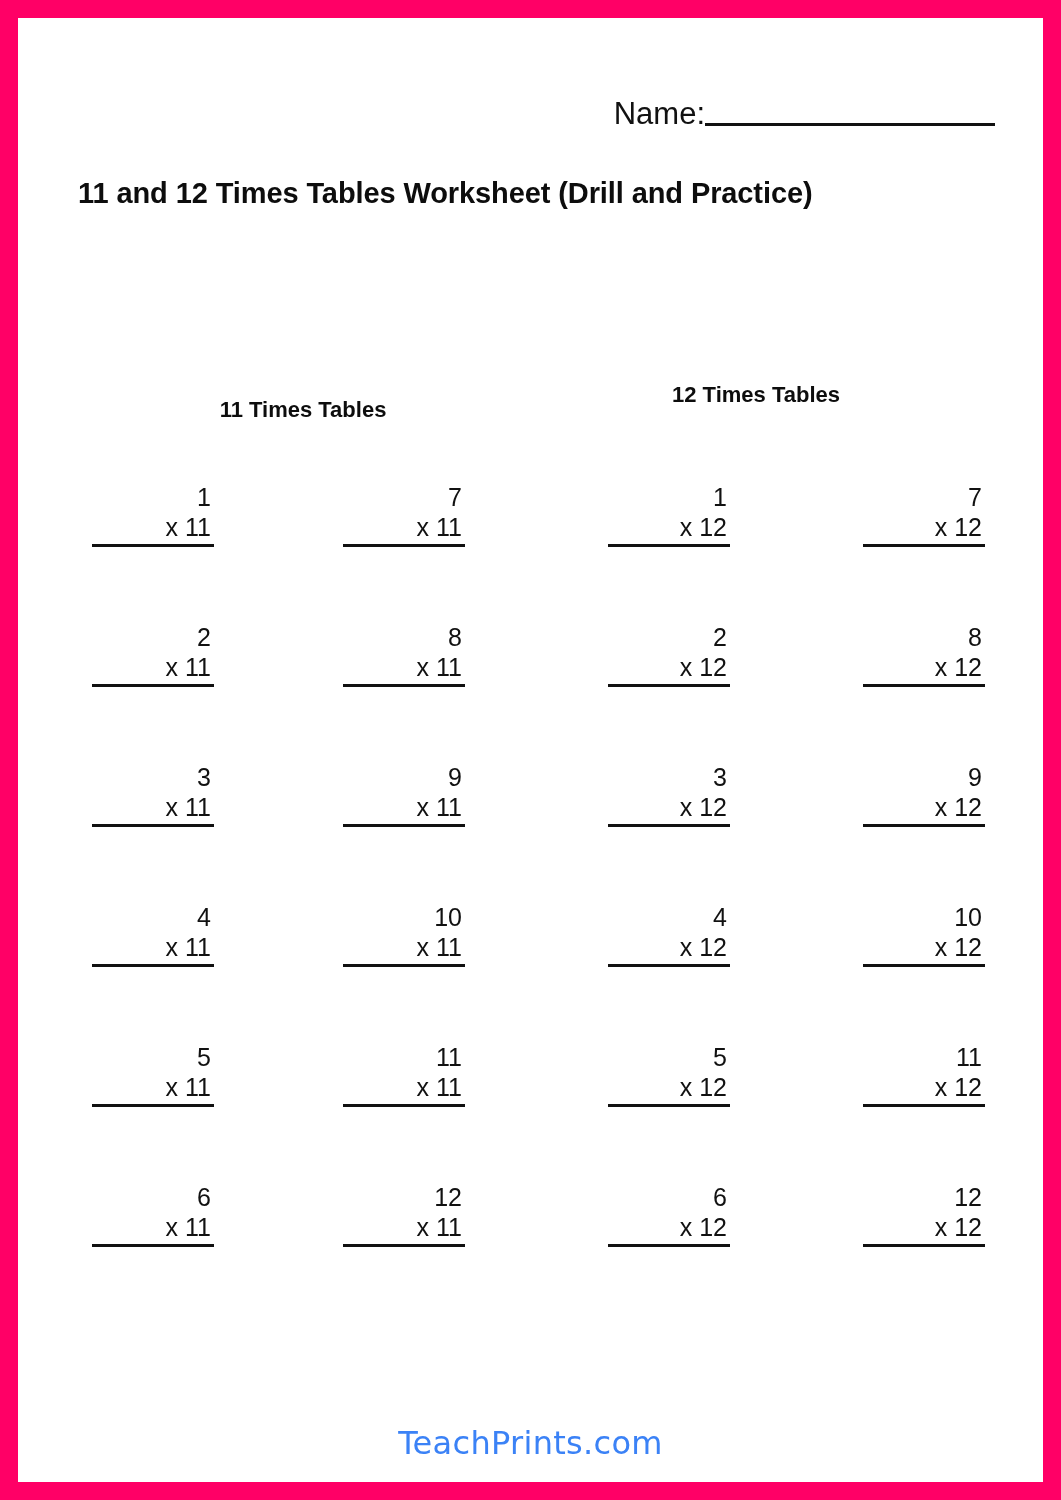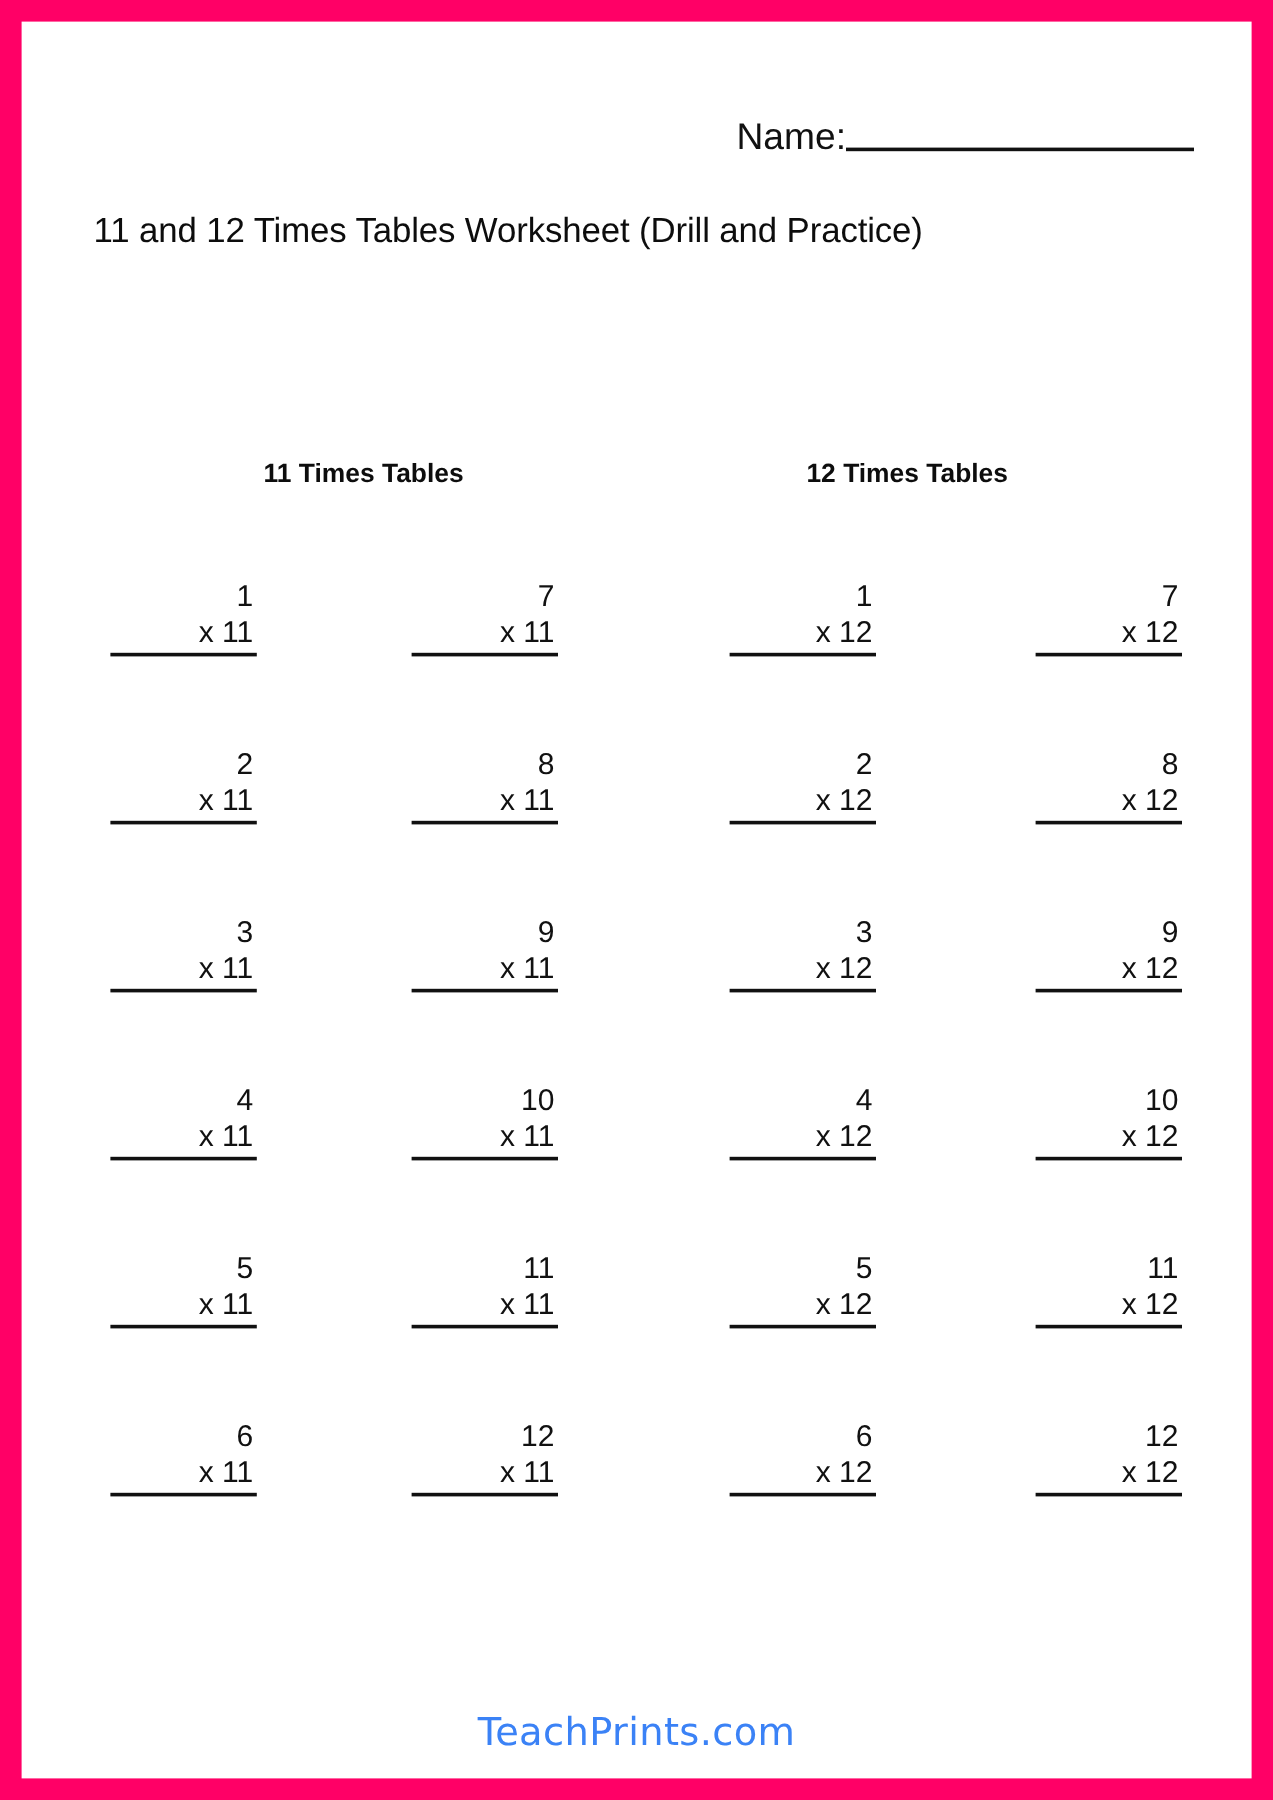--- a/index.html
+++ b/index.html
@@ -56,21 +56,21 @@
     border-bottom: 3px solid #111111;
     margin-bottom: 3px;
   }
 
   
   .title {
     position: absolute;
     left: 60px;
     top: 159px;
     font-size: 29px;
-    font-weight: normal;
+    font-weight: bold;
     color: #0d0d0d;
     letter-spacing: -0.1px;
     white-space: nowrap;
     font-family: "Liberation Sans", sans-serif;
   }
 
   
   .section-headings {
     position: absolute;
     left: 0;
@@ -81,21 +81,21 @@
   .section-heading {
     position: absolute;
     top: 0;
     font-size: 22px;
     font-weight: bold;
     color: #0d0d0d;
     white-space: nowrap;
     transform: translateX(-50%);
     font-family: "Liberation Sans", sans-serif;
   }
-  .section-heading.s0 { left: 285px; }
+  .section-heading.s0 { left: 285px; margin-top: 15px; }
   .section-heading.s1 { left: 738px; }
 
   
   .grid {
     position: absolute;
     left: 0;
     top: 465px;
     width: 977px;
   }
   .grid-row {

